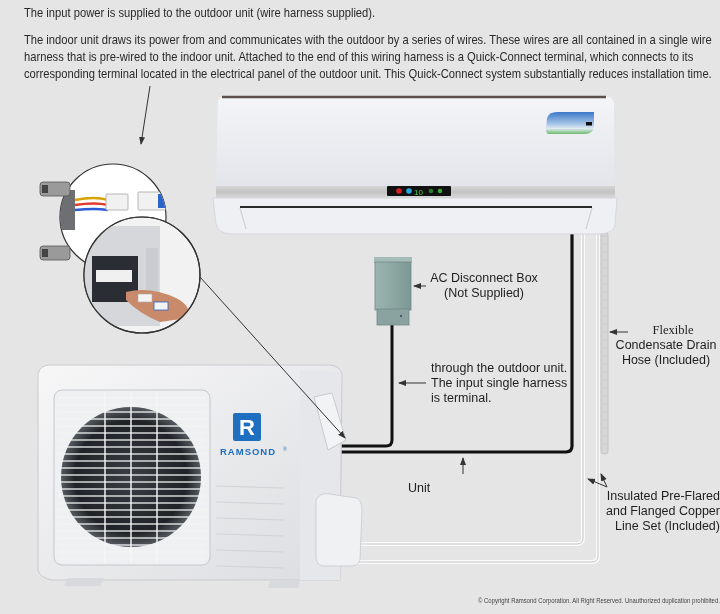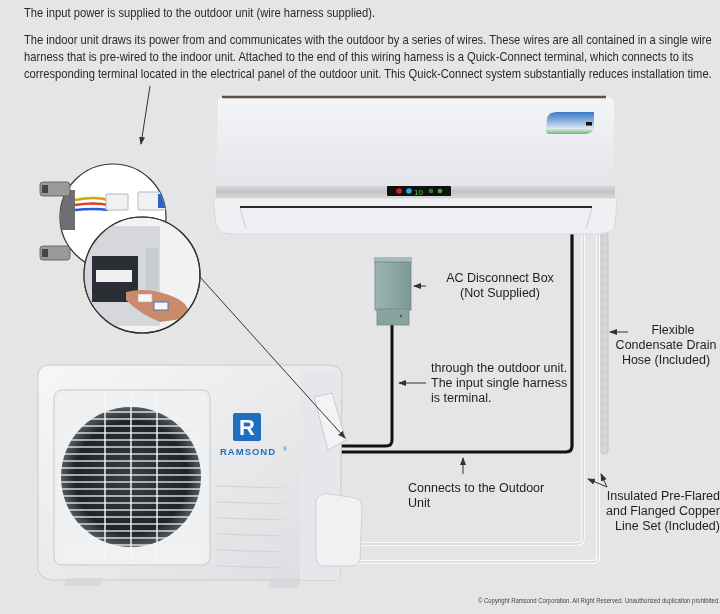--- a/index.html
+++ b/index.html
@@ -194,41 +194,40 @@
     <line x1="200" y1="277" x2="345" y2="438" marker-end="url(#arr)"></line>
     <line x1="426" y1="286" x2="414" y2="286" marker-end="url(#arr)"></line>
     <line x1="426" y1="383" x2="399" y2="383" marker-end="url(#arr)"></line>
     <line x1="628" y1="332" x2="610" y2="332" marker-end="url(#arr)"></line>
     <line x1="607" y1="487" x2="588" y2="479" marker-end="url(#arr)"></line>
     <line x1="607" y1="487" x2="601" y2="474" marker-end="url(#arr)"></line>
     <line x1="463" y1="474" x2="463" y2="458" marker-end="url(#arr)"></line>
   </g>
 </svg>
 
-<div class="abs label center" style="left:426px; top:271px; width:116px;margin-left:16px;">
+<div class="abs label center" style="left:426px; top:271px; width:116px;">
   <div>AC Disconnect Box</div>
   <div>(Not Supplied)</div>
 </div>
 
 <div class="abs label" style="left:431px; top:361px; width:150px;">
   <div>through the outdoor unit.</div>
   <div>The input single harness</div>
   <div>is terminal.</div>
 </div>
 
 <div class="abs label center" style="left:614px; top:323px; width:104px;">
-  <div style="padding-left:14px;">Flexible</div>
+  <div style="padding-left:14px;font-family:Liberation Serif, serif;">Flexible</div>
   <div>Condensate Drain</div>
   <div>Hose (Included)</div>
 </div>
 
 <div class="abs label center" style="left:604px; top:489px; width:116px;text-align:right;">
   <div>Insulated Pre-Flared</div>
   <div>and Flanged Copper</div>
   <div>Line Set (Included)</div>
 </div>
 
 <div class="abs label" style="left:408px; top:481px; width:170px;">
-  <div>Connects to the Outdoor</div>
   <div>Unit</div>
 </div>
 
 <div class="abs copyright">© Copyright Ramsond Corporation.  All Right Reserved. Unauthorized duplication prohibited.</div>
 
 </body></html>

